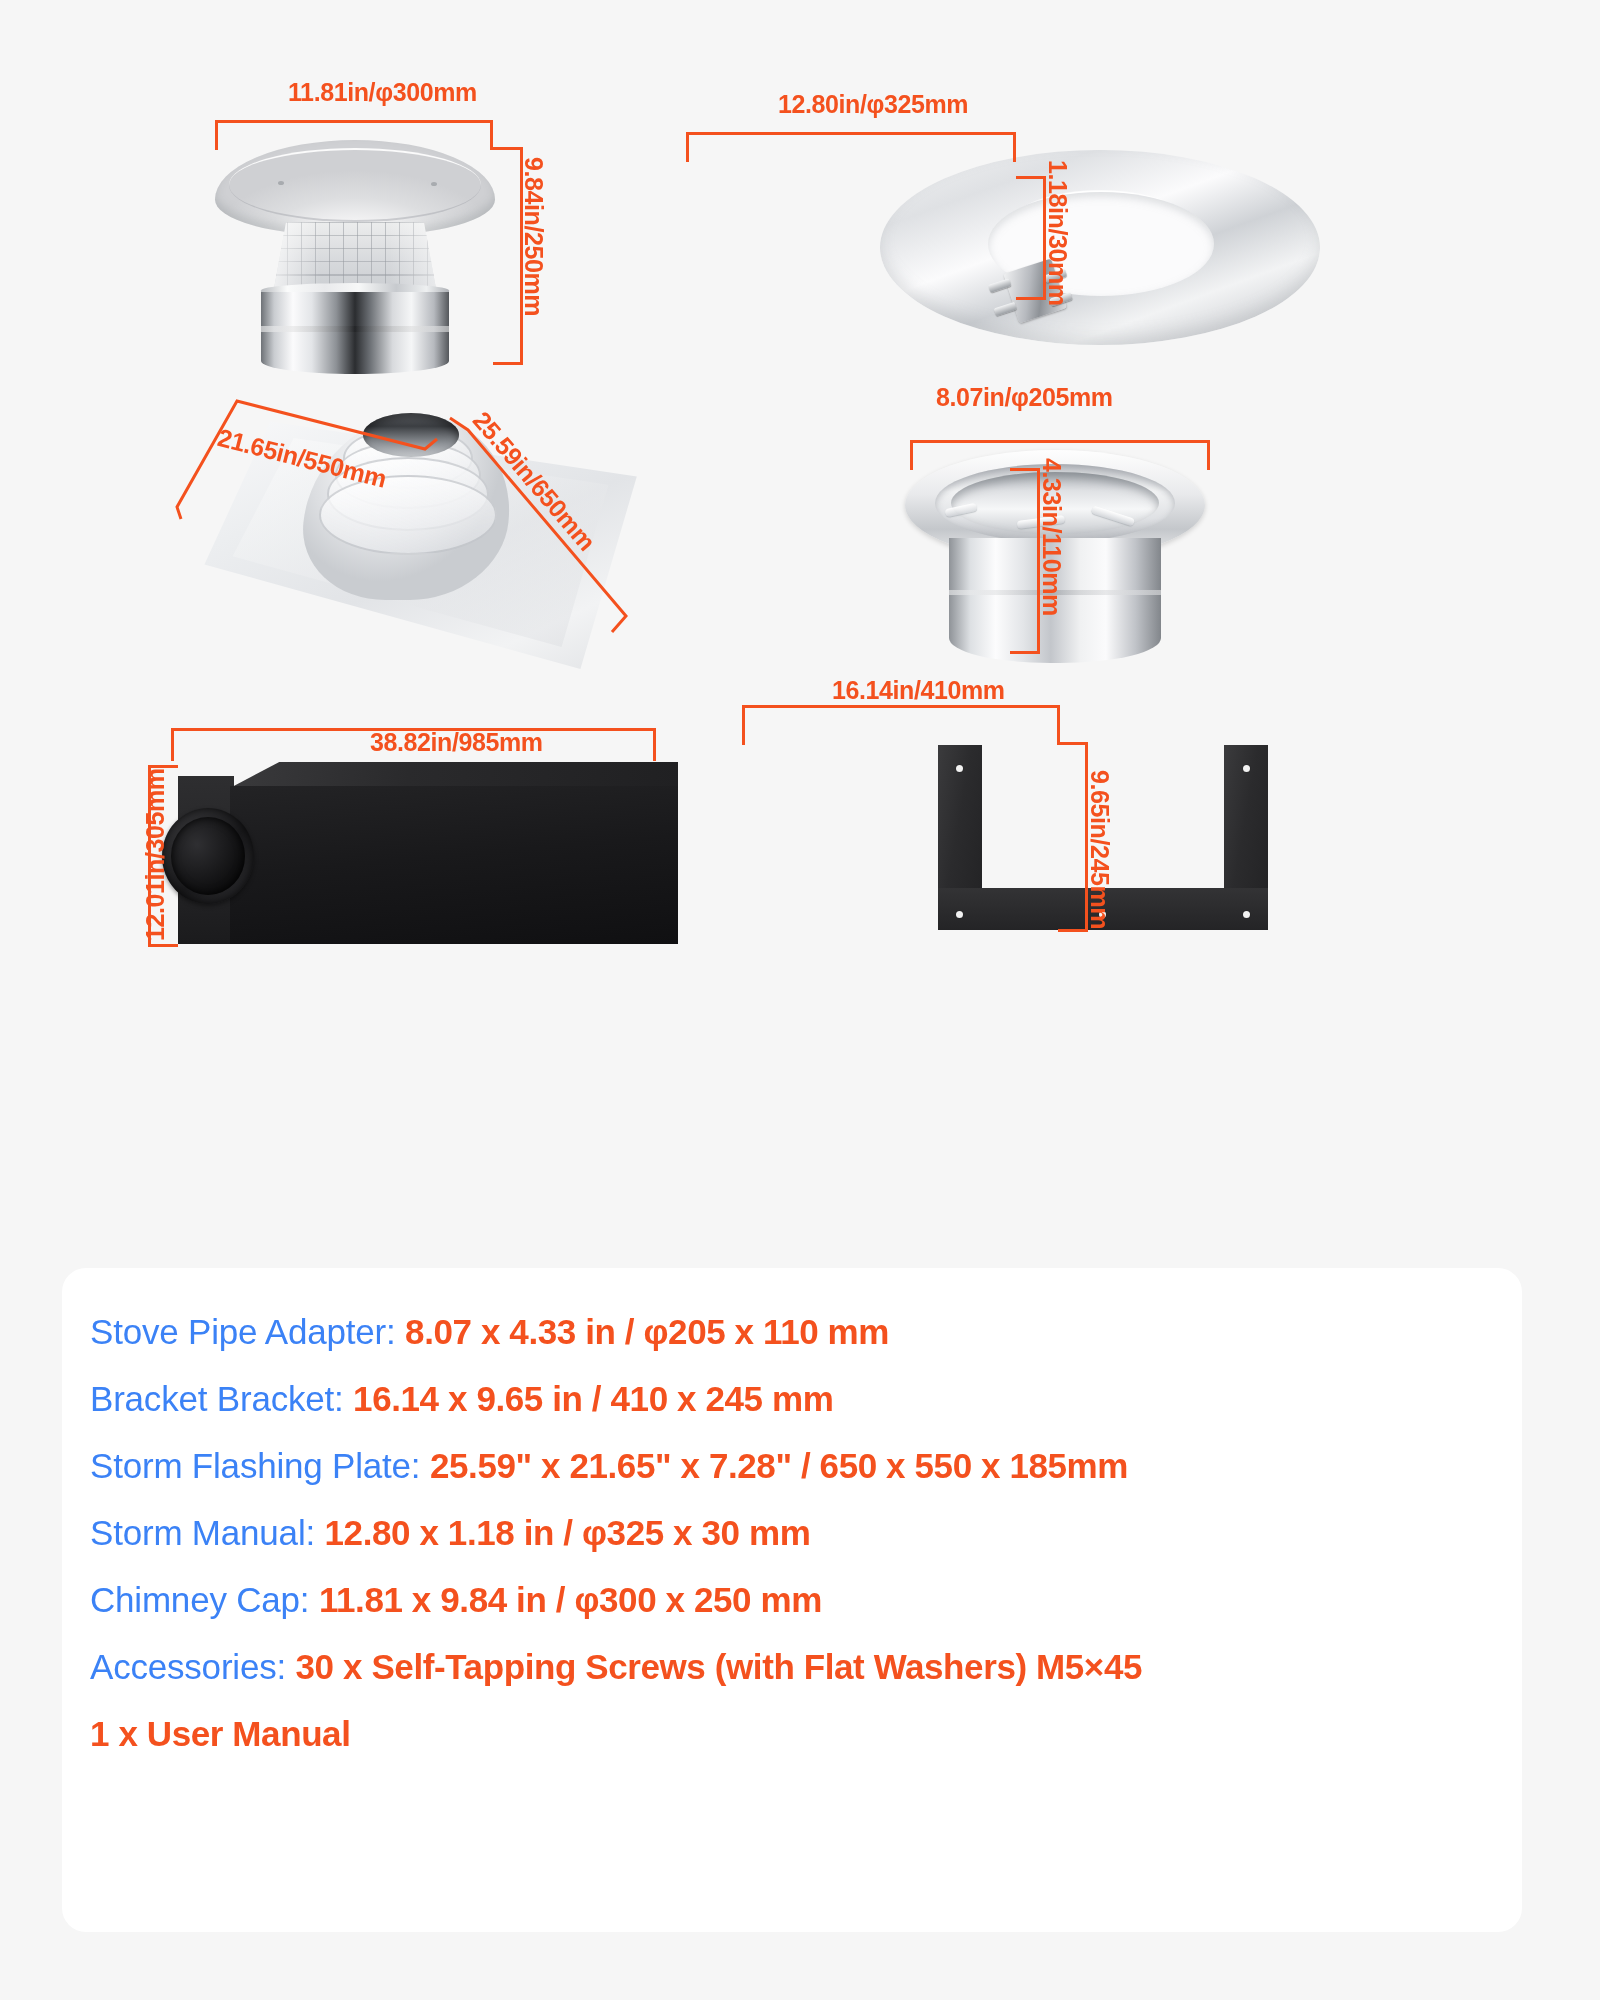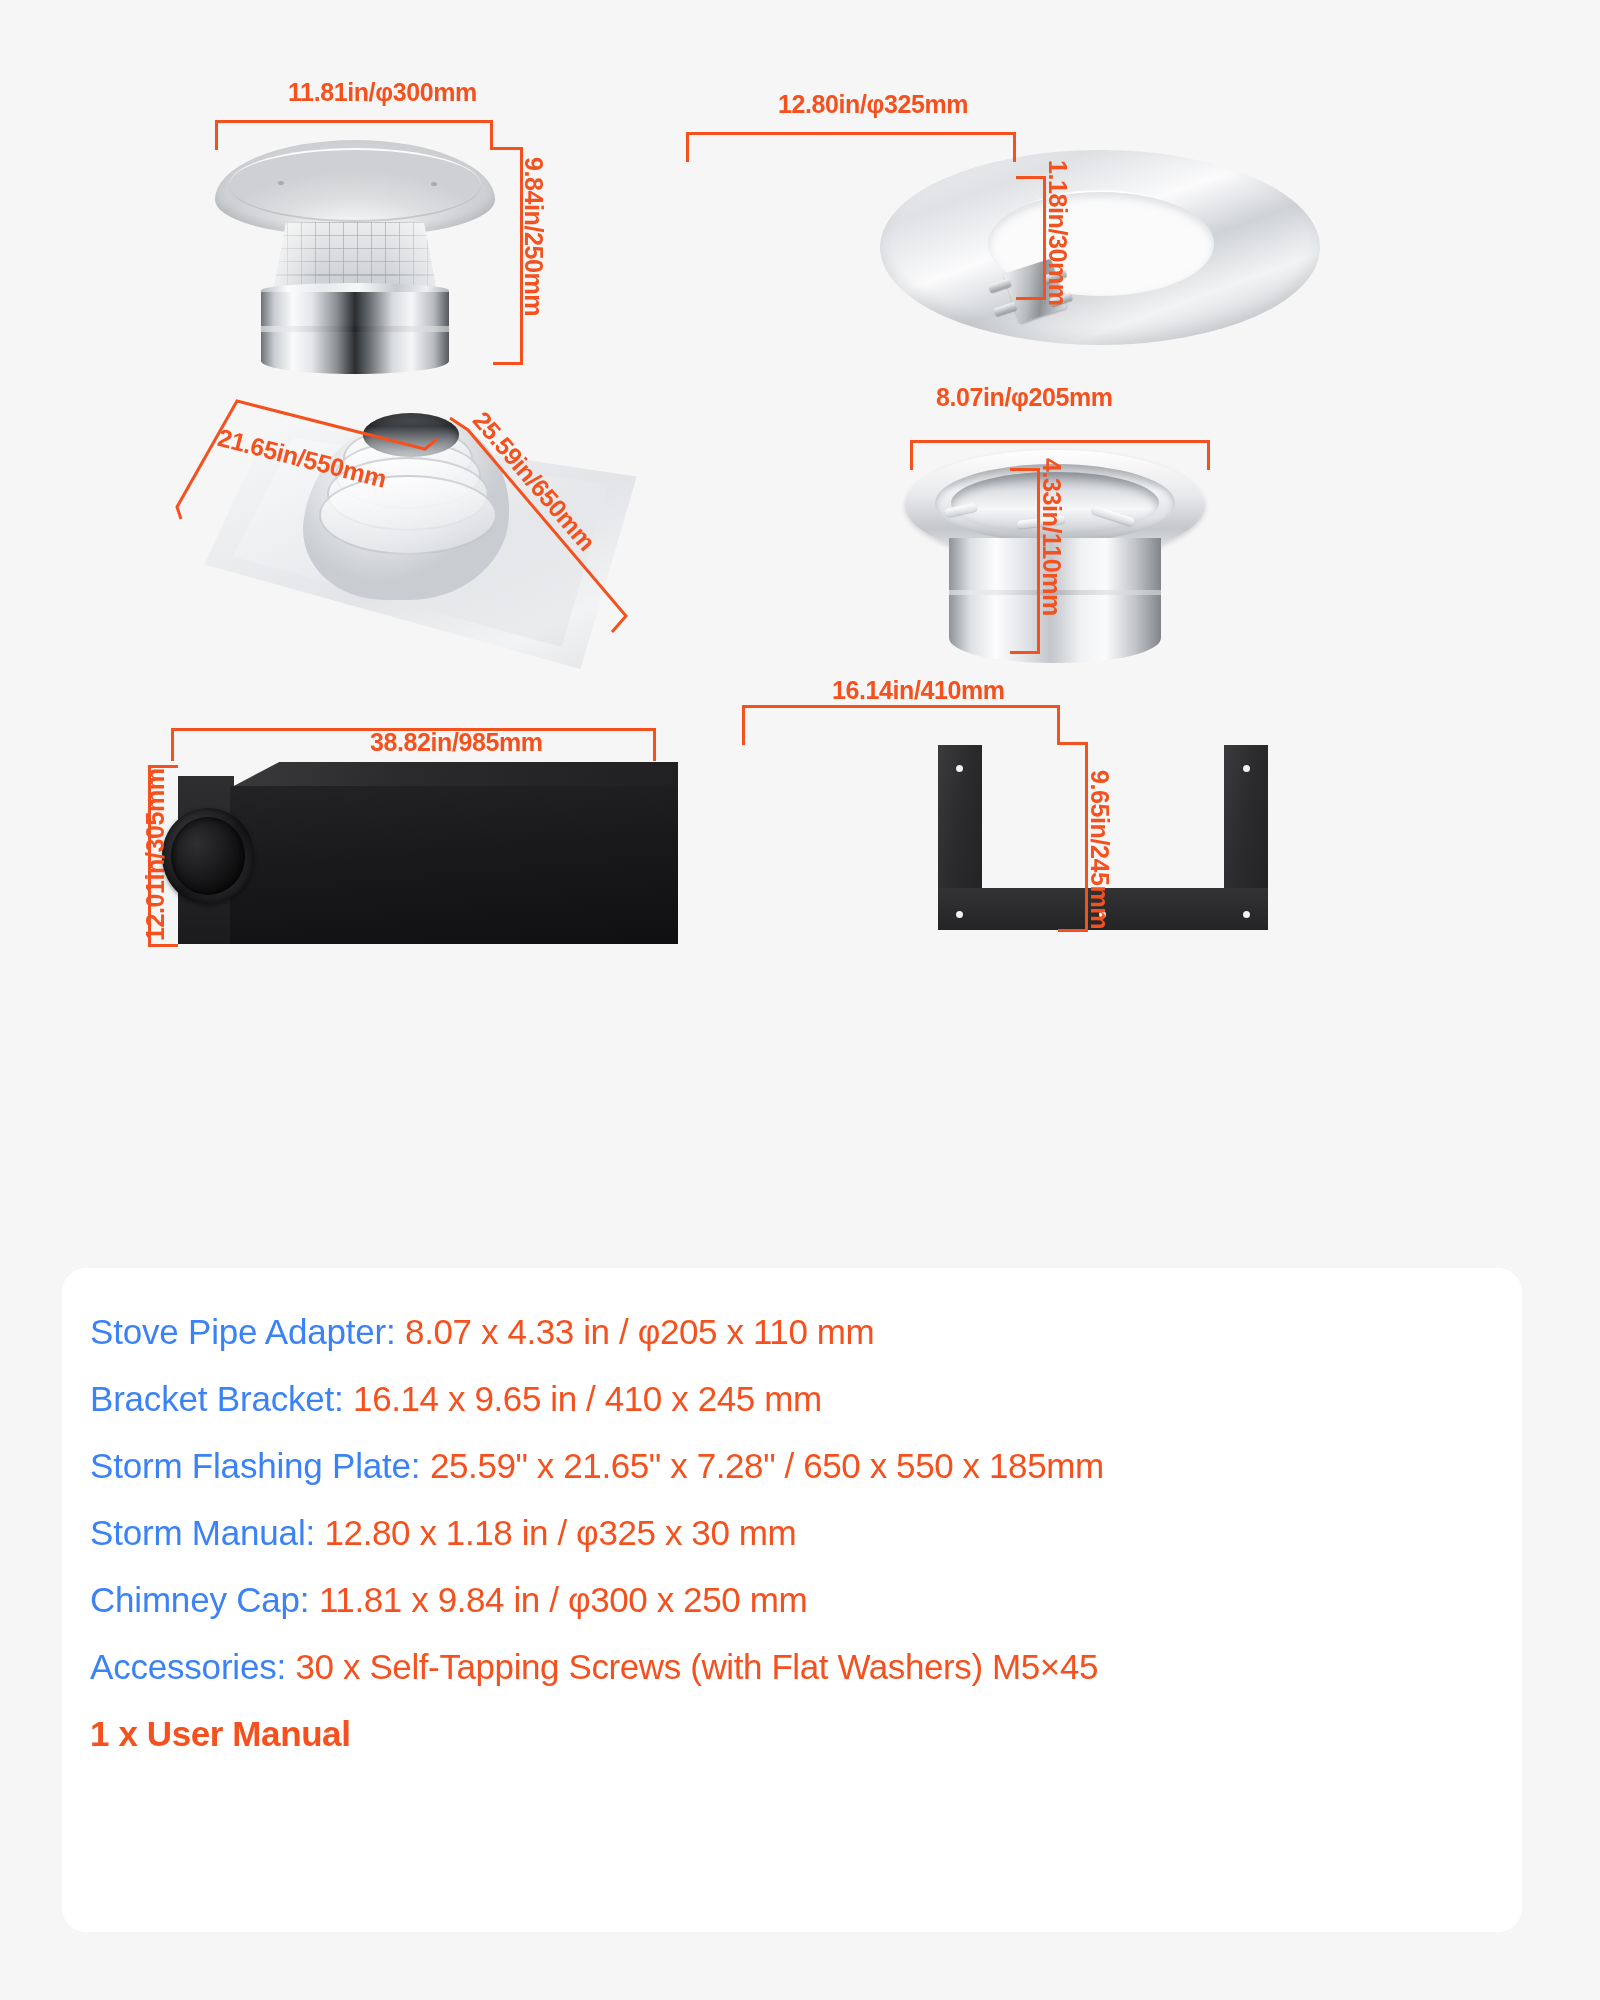--- a/index.html
+++ b/index.html
@@ -271,21 +271,21 @@
     white-space: nowrap;
     font-family: "Liberation Sans", sans-serif;
   }
   .spec-label {
     color: #3b82f6;
     font-weight: 400;
     letter-spacing: -0.2px;
   }
   .spec-value {
     color: #f4511e;
-    font-weight: 400;
+    font-weight: 700;
     letter-spacing: -0.4px;
   }
   .spec-row.value-only .spec-value { font-weight:700; }
 </style>
 </head>
 <body>
 
 <div id="page">
 
   <div class="prod" id="chimney-cap">

